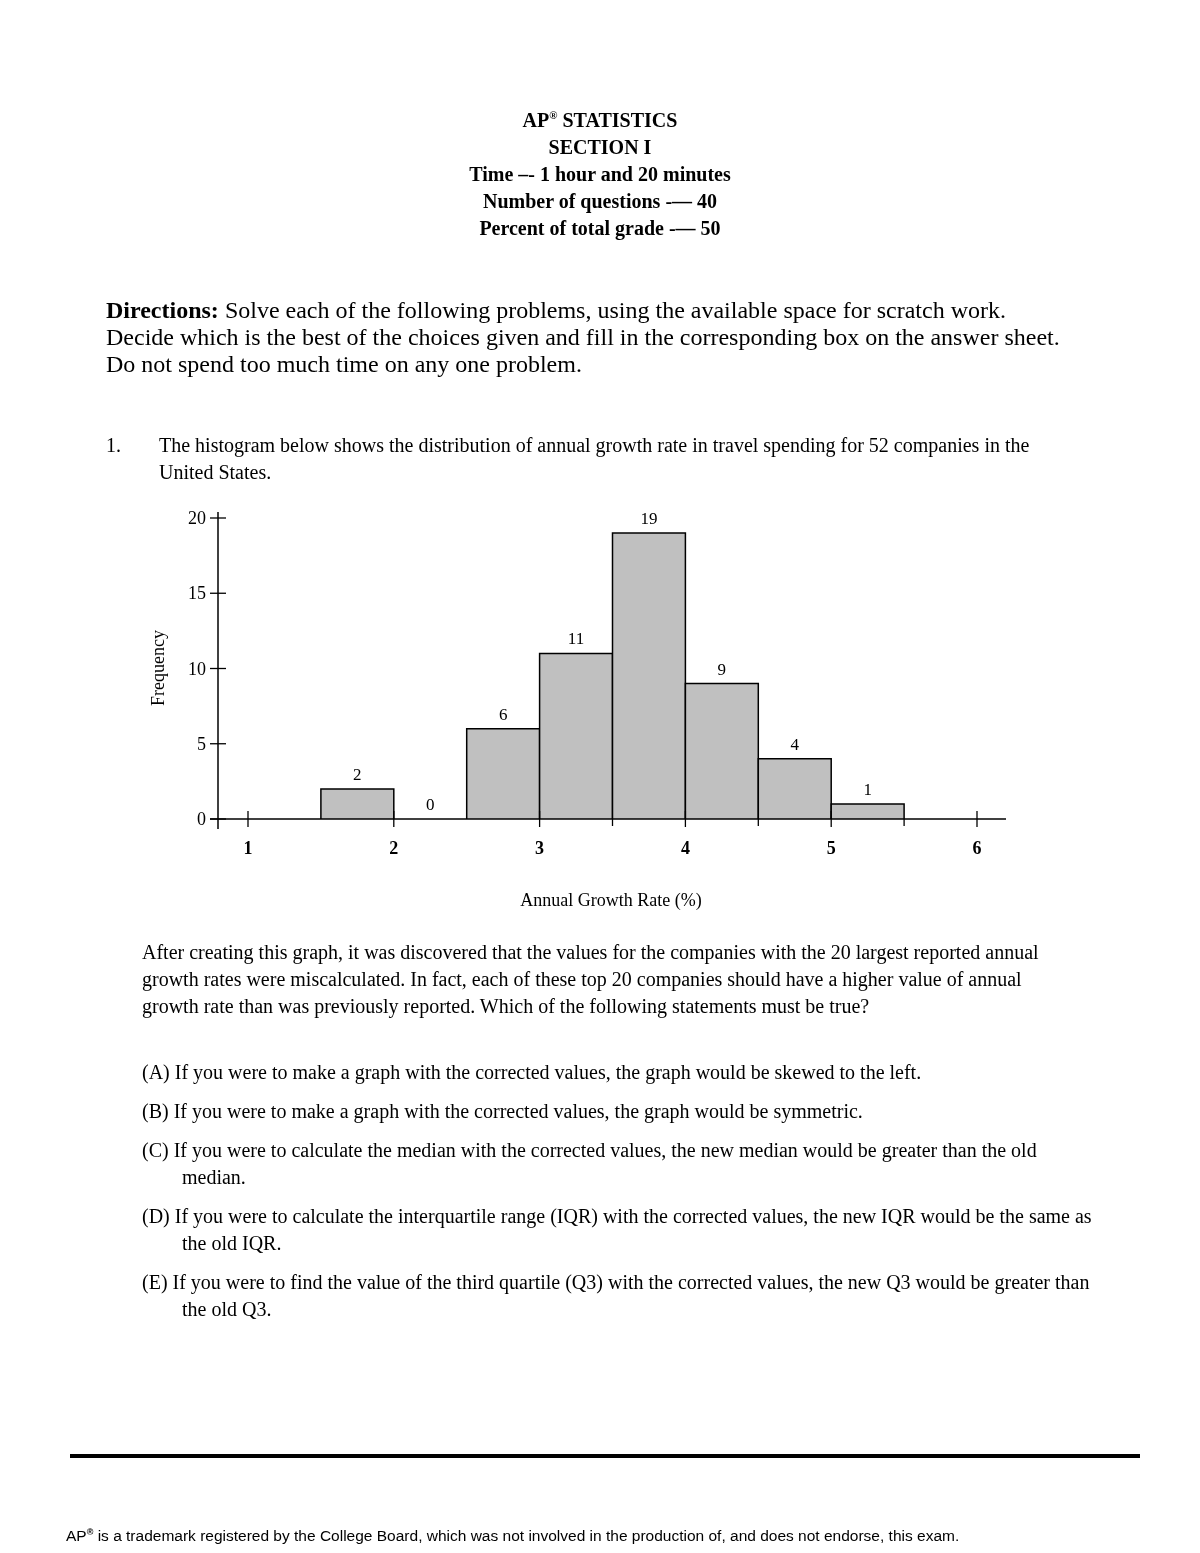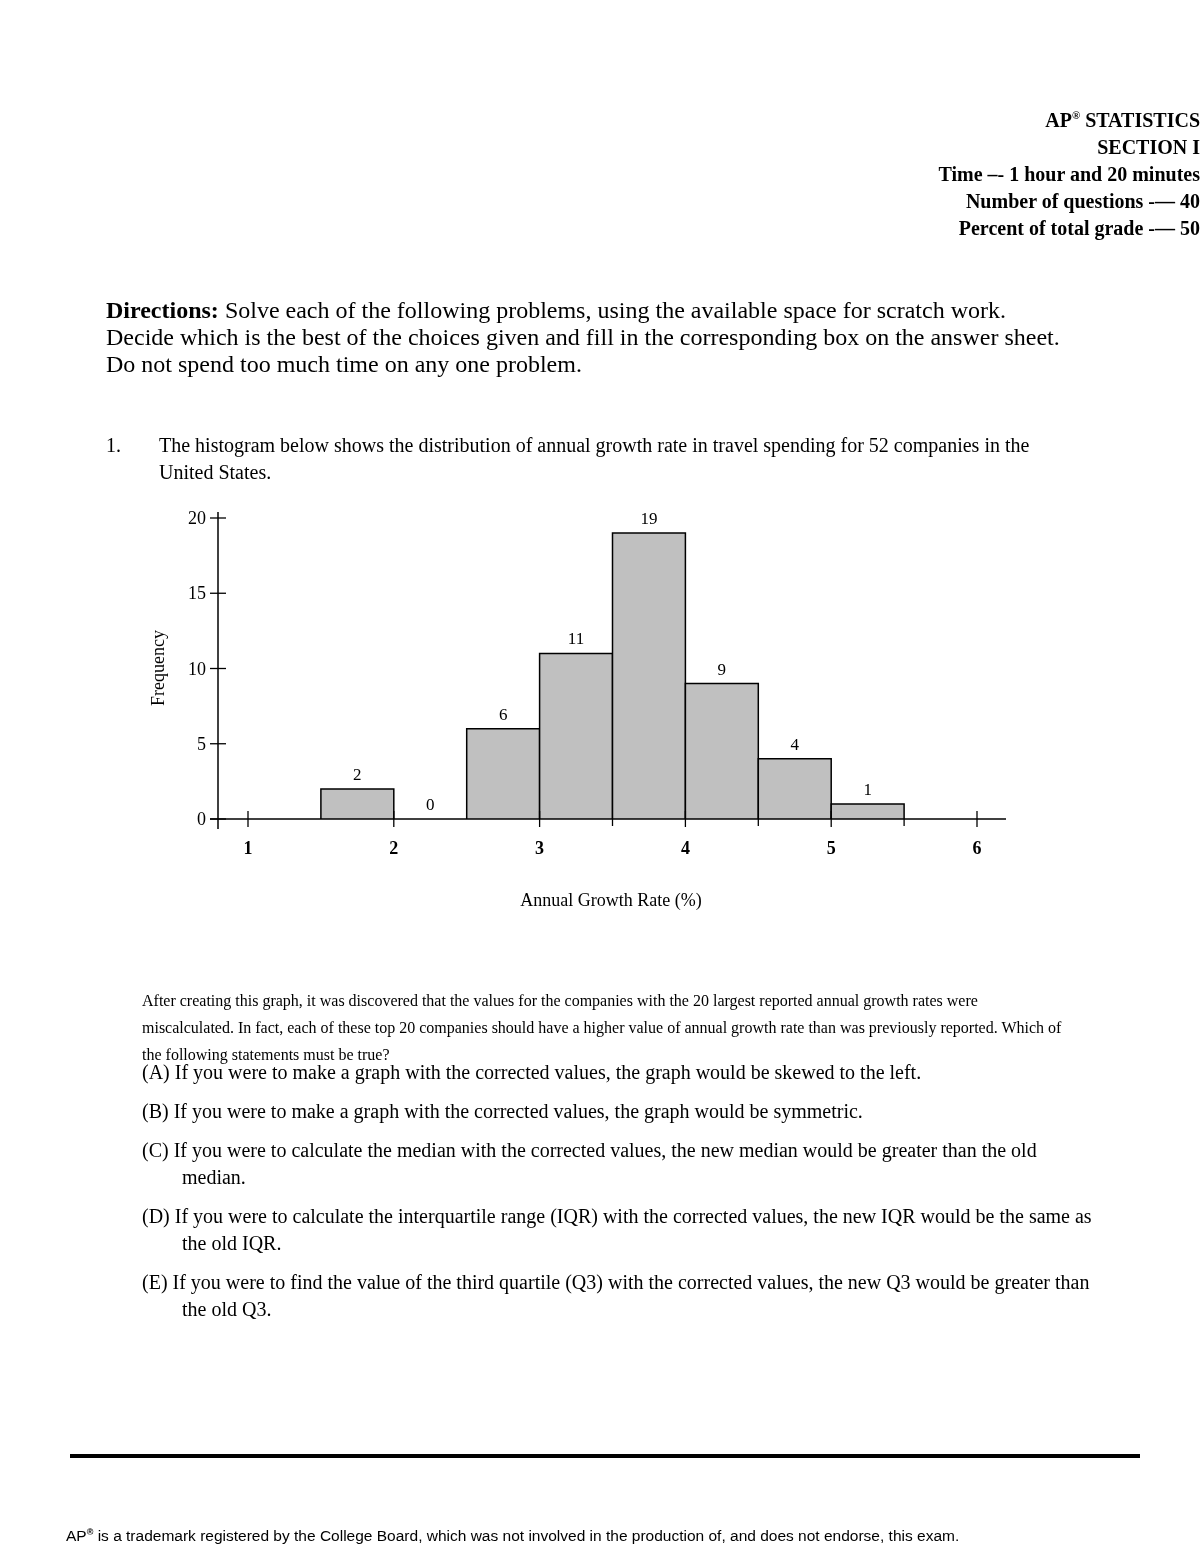--- a/index.html
+++ b/index.html
@@ -1,31 +1,31 @@
 <!DOCTYPE html>
 <html><head>
 <meta charset="utf-8">
 <style>
   html, body { margin: 0; padding: 0; background: #ffffff; }
   body { width: 1200px; height: 1553px; position: relative; overflow: hidden;
          font-family: "Liberation Serif", "DejaVu Serif", serif; color: #000; }
-  .header { position: absolute; top: 107px; left: 0; width: 1200px; text-align: right;
+  .header { position: absolute; top: 107px; left: 0; width: 1200px; text-align: center;
             font-weight: bold; font-size: 20px; line-height: 27px; }
   .header sup { font-size: 11px; vertical-align: 8px; line-height: 0; }
   .directions { position: absolute; top: 297px; left: 106px; width: 970px;
                 font-size: 24px; line-height: 27px; }
   .directions b { font-weight: bold; }
   .question { position: absolute; top: 432px; left: 106px; width: 960px;
               font-size: 20px; line-height: 27px; }
   .q-num { position: absolute; left: 0; top: 0; }
   .q-text { margin-left: 53px; }
   .chart { position: absolute; left: 140px; top: 500px; width: 880px; height: 420px; }
   .chart svg { position: absolute; left: 0; top: 0; }
-  .after { position: absolute; top: 987px; left: 142px; width: 920px;
-           font-size: 16px; line-height: 27px; }
+  .after { position: absolute; top: 939px; left: 142px; width: 920px;
+           font-size: 20px; line-height: 27px; }
   .choices { position: absolute; top: 1059px; left: 142px; width: 950px;
              font-size: 20px; line-height: 27px; }
   .choice { margin-bottom: 12px; padding-left: 40px; text-indent: -40px; }
   .footer-rule { position: absolute; top: 1454px; left: 70px; width: 1070px; height: 4px; background: #000; }
   .footer { position: absolute; top: 1526px; left: 66px; width: 1080px;
             font-family: "Liberation Sans", "DejaVu Sans", sans-serif; font-size: 15.5px; line-height: 20px; }
   .footer sup { font-size: 9px; vertical-align: 6px; line-height: 0; font-weight: bold; }
 </style>
 </head>
 <body>

